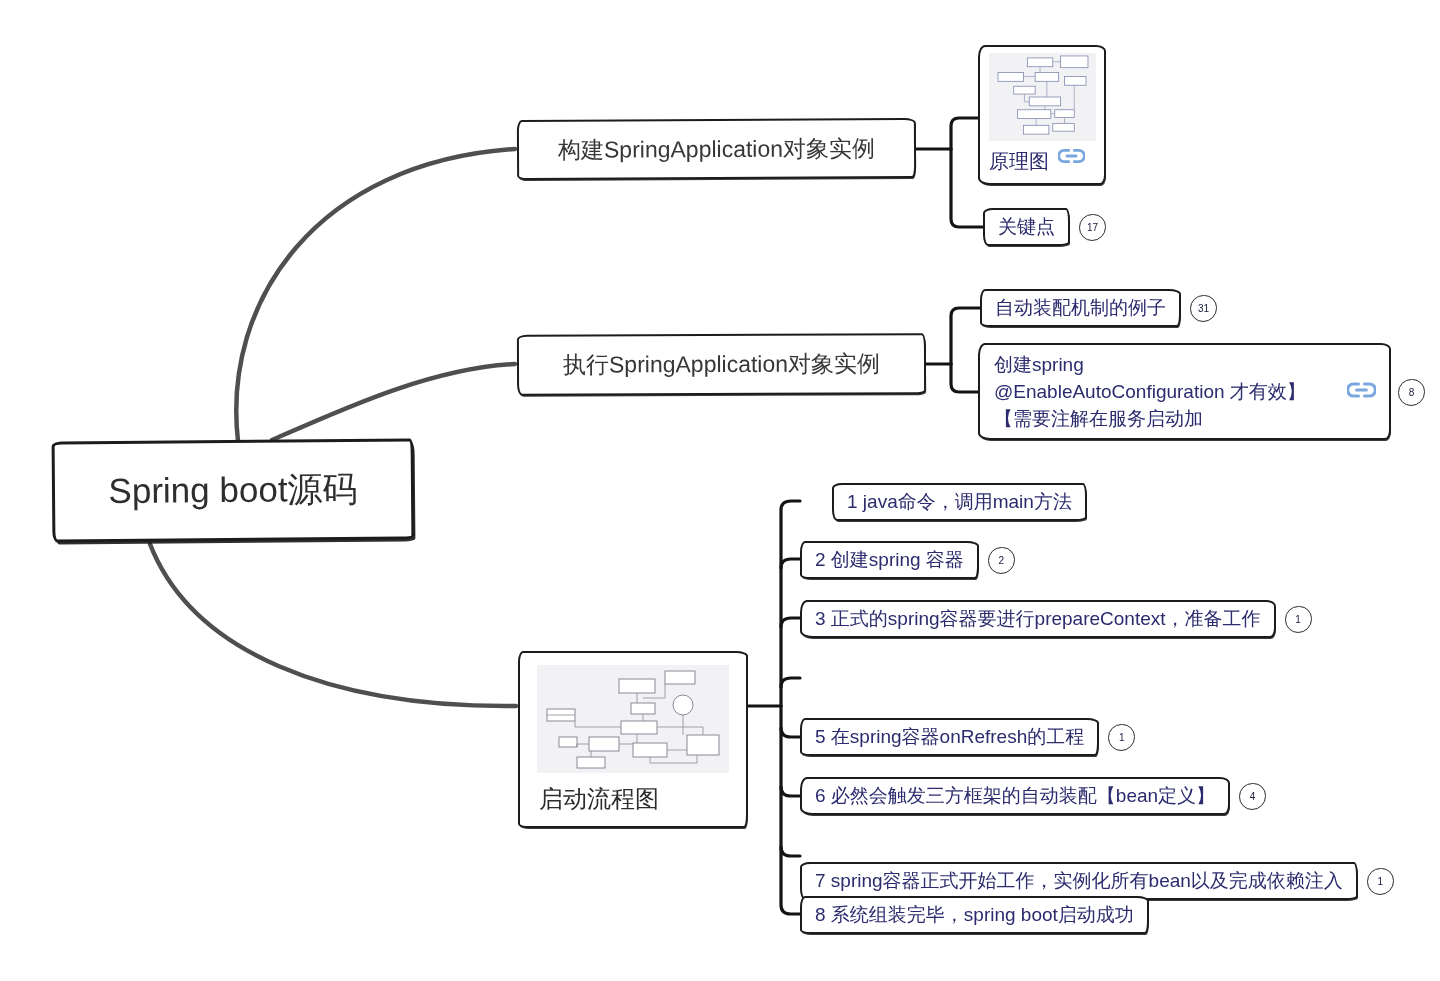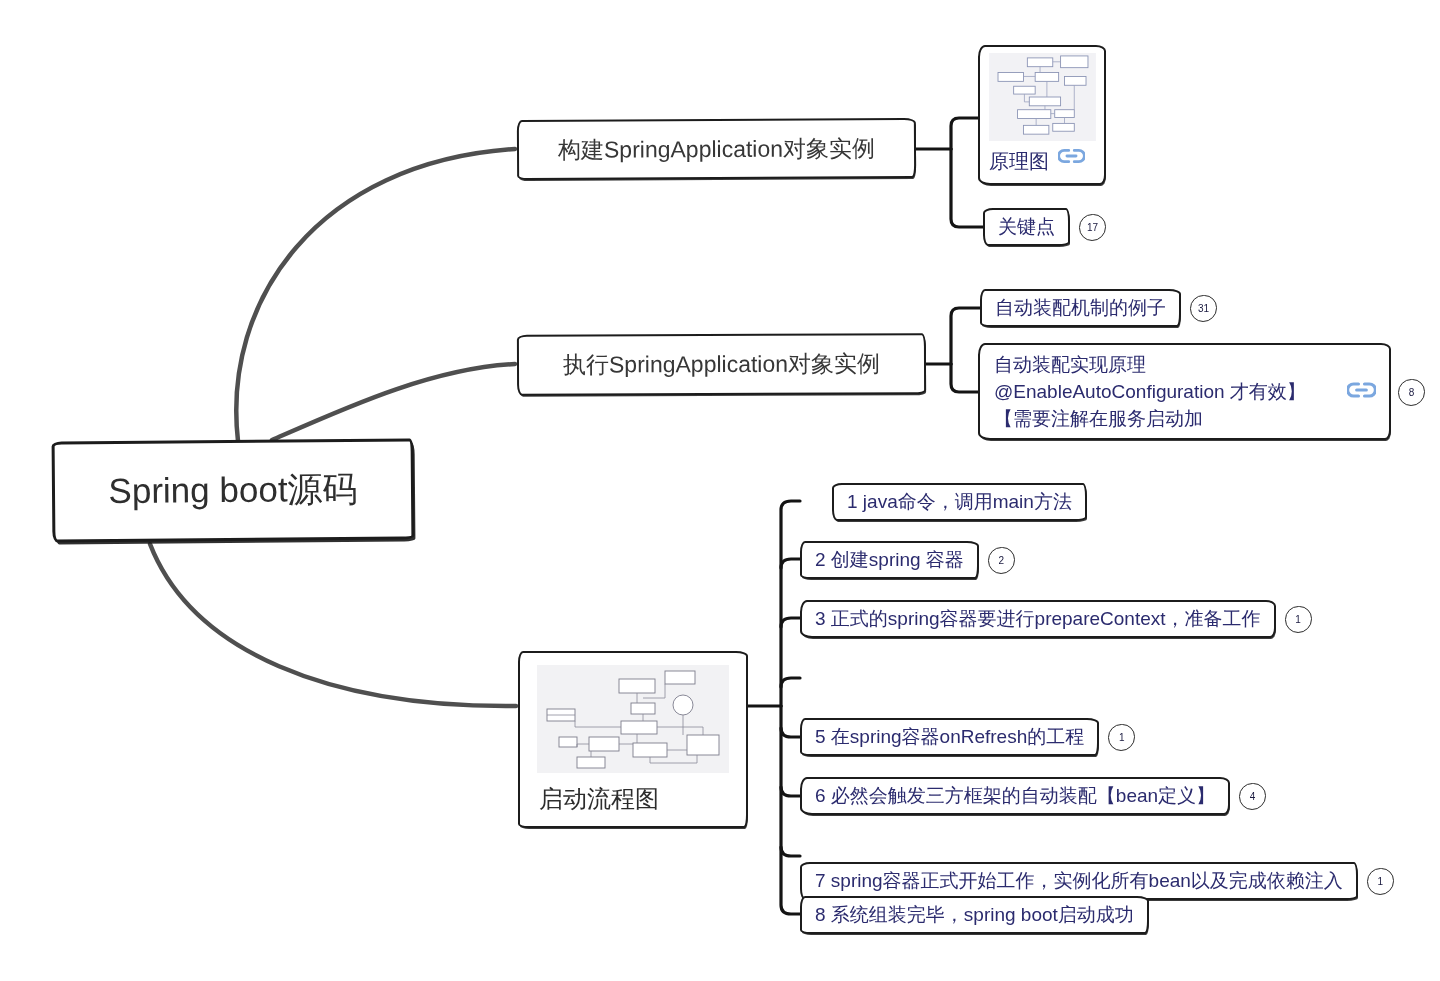--- a/index.html
+++ b/index.html
@@ -160,21 +160,21 @@
   <div class="row" style="left:980px;top:289px;">
     <div class="cbox sk2">
       <span>自动装配机制的例子</span>
     </div>
     <div class="badge">
       <span>31</span>
     </div>
   </div>
 
   <div class="node sk3 impl">
-    <span>自动装配实现原理</span>
+    <span>创建spring</span>
     <span>@EnableAutoConfiguration 才有效】</span>
     <span>【需要注解在服务启动加</span>
     <span class="linkwrap">
       <svg width="29" height="17" viewBox="0 0 24 14">
         <g fill="none" stroke="#7ba7df" stroke-width="2.6" stroke-linecap="round">
           <path d="M9.5 2 H5.5 a5 5 0 0 0 0 10 h4"></path>
           <path d="M14.5 2 h4 a5 5 0 0 1 0 10 h-4"></path>
           <path d="M8 7 H16"></path>
         </g>
       </svg>

